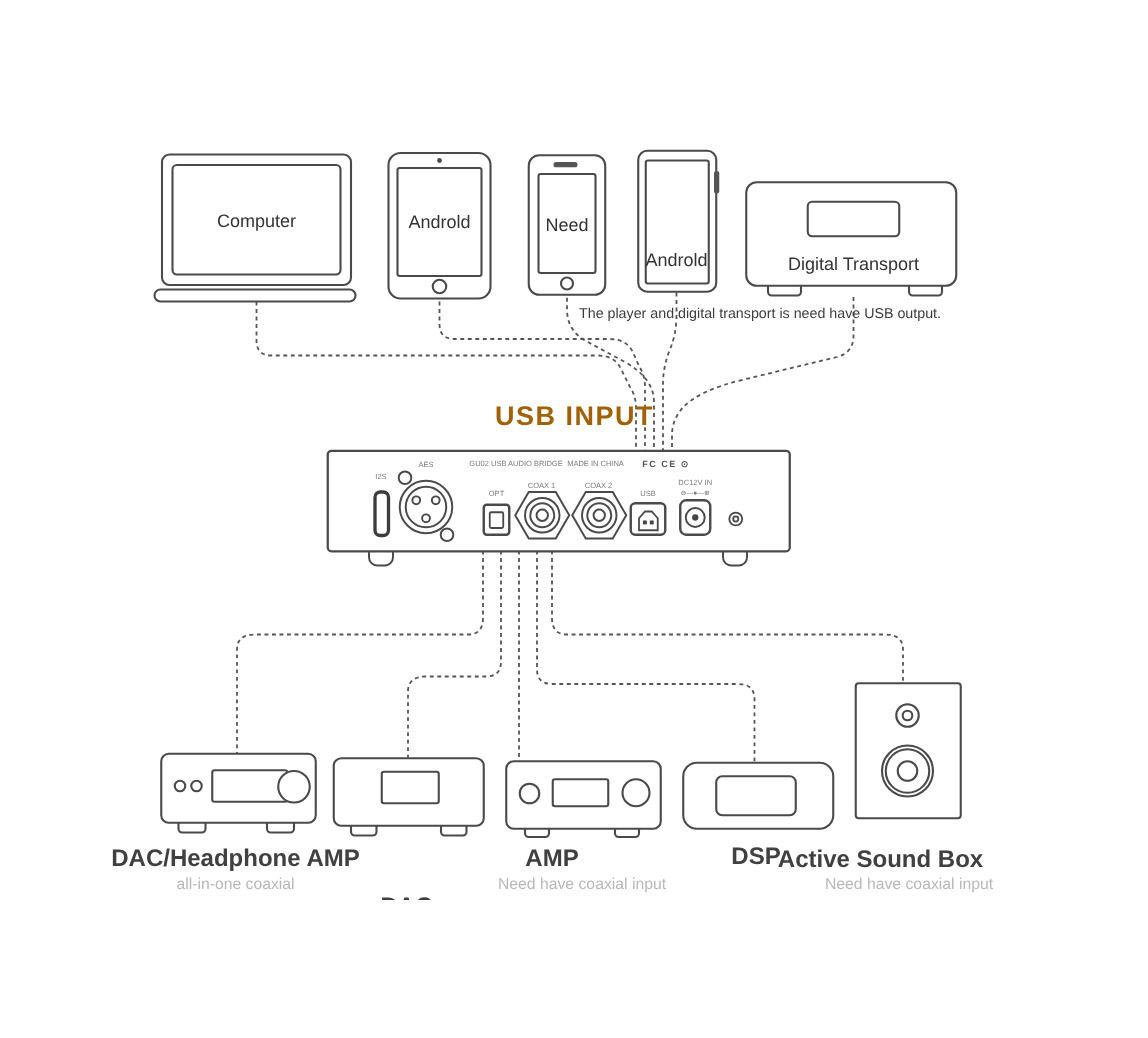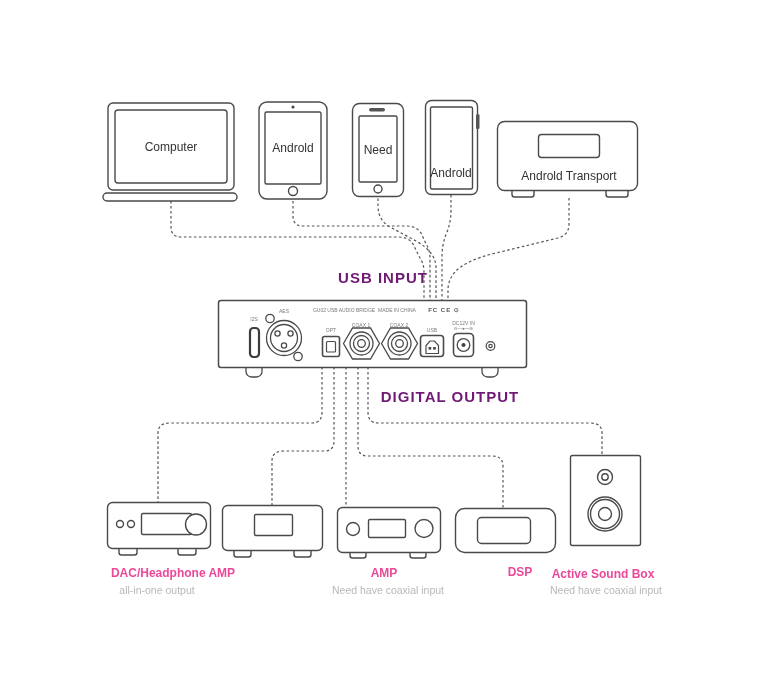--- a/index.html
+++ b/index.html
@@ -2,22 +2,22 @@
 <html><head>
 <meta charset="utf-8">
 <style>
   html,body{margin:0;padding:0;background:#fff;}
   .stage{position:relative;width:765px;height:600px;background:#ffffff;overflow:hidden;
          font-family:"Liberation Sans", sans-serif;}
   .stage svg{position:absolute;left:0;top:0;}
   .lbl{position:absolute;transform:translate(-50%,-50%);white-space:nowrap;
        color:#333;font-size:12px;line-height:1;}
   .dev{font-size:12px;color:#333;}
-  .big{font-size:15px;font-weight:600;letter-spacing:1px;color:#701a75;}
-  .out{font-size:12px;font-weight:600;color:#ec4899;margin-left:16px;}
+  .big{font-size:18px;font-weight:600;letter-spacing:1px;color:#a16207;}
+  .out{font-size:16px;font-weight:600;color:#404040;}
   .sub{font-size:10.5px;color:#b8b8b8;font-weight:400;}
   .note{font-size:9.5px;color:#3d3d3d;transform:none;}
   .tiny{font-size:5px;color:#7a7a7a;letter-spacing:0;}
   .certs{font-size:6px;font-weight:700;color:#555;letter-spacing:1px;}
   .pol{font-size:4.5px;color:#7a7a7a;}
 </style>
 </head>
 <body>
 
 <div class="stage">
@@ -165,40 +165,40 @@
     <circle cx="605" cy="514" r="17"></circle>
     <circle cx="605" cy="514" r="14.5"></circle>
     <circle cx="605" cy="514" r="6.5"></circle>
   </g>
 </svg>
 
 <div class="lbl dev" style="left:171px;top:147px;">Computer</div>
 <div class="lbl dev" style="left:293px;top:148px;">Androld</div>
 <div class="lbl dev" style="left:378px;top:150px;">Need</div>
 <div class="lbl dev" style="left:451px;top:150px;margin-top:23px;">Androld</div>
-<div class="lbl dev" style="left:569px;top:176px;">Androld Transport</div>
-
+<div class="lbl dev" style="left:569px;top:176px;">Digital Transport</div>
+
+<div class="lbl note" style="left:386px;top:205px;">The player and digital transport is need have USB output.</div>
 
 <div class="lbl big" style="left:383px;top:277px;">USB INPUT</div>
-<div class="lbl big" style="left:450px;top:396px;">DIGITAL OUTPUT</div>
 
 <div class="lbl tiny" style="left:254px;top:319px;">I2S</div>
 <div class="lbl tiny" style="left:284px;top:311px;">AES</div>
 <div class="lbl tiny" style="left:344px;top:310px;">GU02 USB AUDIO BRIDGE</div>
 <div class="lbl tiny" style="left:397px;top:310px;">MADE IN CHINA</div>
 <div class="lbl certs" style="left:444px;top:310px;">FC CE ⊙</div>
 <div class="lbl tiny" style="left:331px;top:330px;">OPT</div>
 <div class="lbl tiny" style="left:361px;top:324.5px;">COAX 1</div>
 <div class="lbl tiny" style="left:399px;top:324.5px;">COAX 2</div>
 <div class="lbl tiny" style="left:432px;top:330px;">USB</div>
 <div class="lbl tiny" style="left:463.5px;top:323px;">DC12V IN</div>
 <div class="lbl pol" style="left:463.5px;top:329px;">⊖—●—⊕</div>
 
 <div class="lbl out" style="left:157px;top:573px;">DAC/Headphone AMP</div>
-<div class="lbl sub" style="left:157px;top:590px;">all-in-one output</div>
+<div class="lbl sub" style="left:157px;top:590px;">all-in-one coaxial</div>
 <div class="lbl out" style="left:271px;top:605px;">DAC</div>
 <div class="lbl out" style="left:368px;top:573px;">AMP</div>
 <div class="lbl sub" style="left:388px;top:590px;">Need have coaxial input</div>
 <div class="lbl out" style="left:504px;top:572px;">DSP</div>
 <div class="lbl out" style="left:587px;top:574px;">Active Sound Box</div>
 <div class="lbl sub" style="left:606px;top:590px;">Need have coaxial input</div>
 
 </div>
 
 </body></html>

